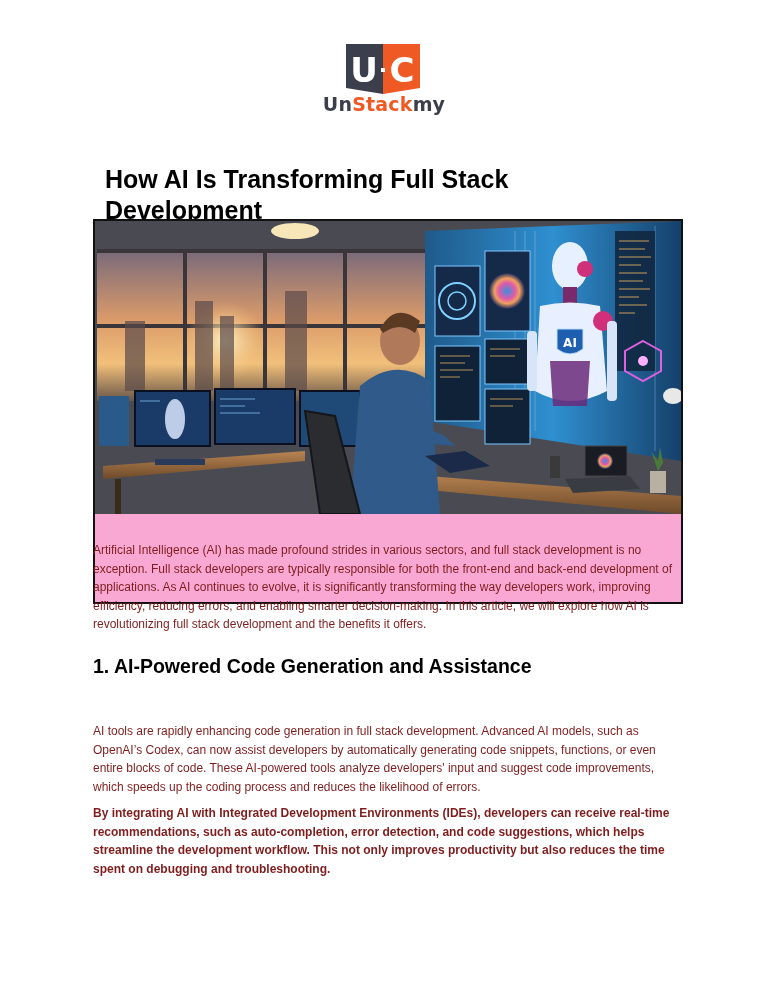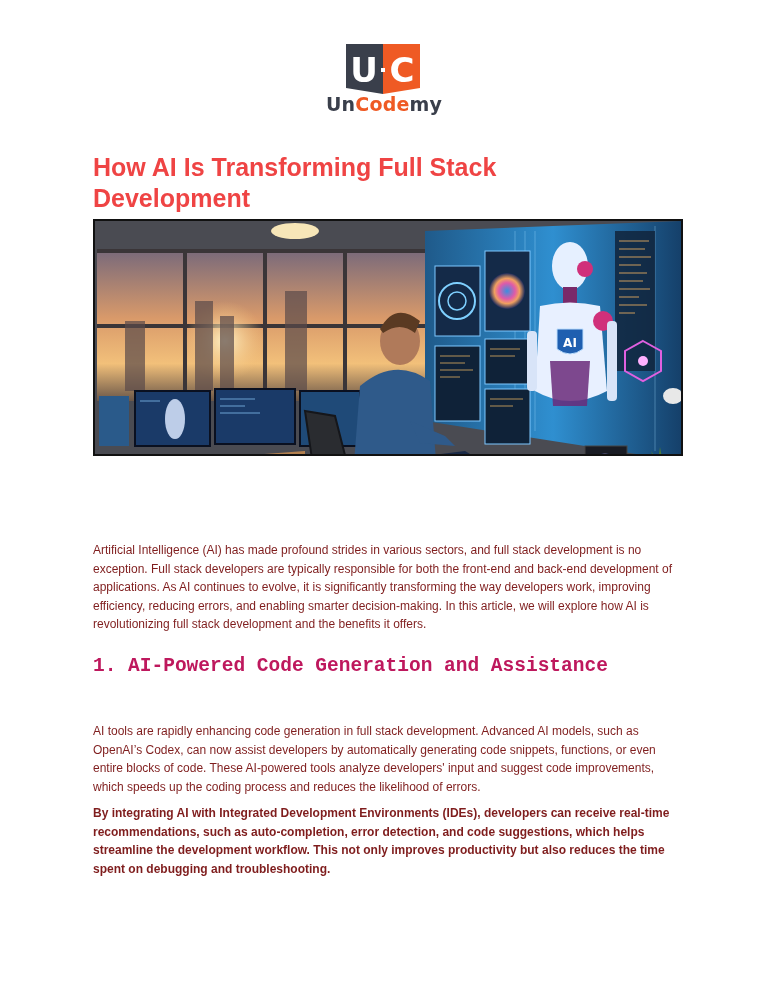--- a/index.html
+++ b/index.html
@@ -3,44 +3,44 @@
 <meta charset="utf-8">
 <style>
   html, body { margin: 0; padding: 0; background: #ffffff; }
   body { width: 768px; height: 994px; position: relative; overflow: hidden; font-family: "Liberation Sans", sans-serif; color: #1a1a1a; }
 
   .logo { position: absolute; left: 322px; top: 44px; width: 124px; height: 76px; }
   .logo-mark { position: absolute; left: 24px; top: 0; width: 74px; height: 50px; }
   .logo-word { position: absolute; left: 0; top: 49px; width: 124px; text-align: center; font-family: "DejaVu Sans", sans-serif; font-weight: bold; font-size: 19px; letter-spacing: 0.2px; color: #3a3f4b; }
   .logo-word .accent { color: #ef5a24; }
 
-  h1.title { position: absolute; left: 93px; top: 152px; width: 560px; margin: 0; font-family: "Liberation Sans", sans-serif; font-weight: bold; font-size: 25px; line-height: 31px; color: #ef4444; }
+  h1.title { position: absolute; left: 93px; top: 152px; width: 560px; margin: 12px; font-family: "Liberation Sans", sans-serif; font-weight: bold; font-size: 25px; line-height: 31px; color: #000000; }
 
-  .hero { position: absolute; left: 93px; top: 219px; width: 590px; height: 237px; border: 2px solid #111; box-sizing: border-box; overflow: hidden; background: #4d7c0f; }
+  .hero { position: absolute; left: 93px; top: 219px; width: 590px; height: 385px; border: 2px solid #111; box-sizing: border-box; overflow: hidden; background: #f9a8d4; }
   .hero svg { display: block; }
 
   .para { position: absolute; left: 93px; width: 590px; margin: 0; font-family: "Liberation Sans", sans-serif; font-size: 12px; line-height: 18.6px; color: #7f1d1d; }
   .p1 { top: 541px; }
   .p2 { top: 698px; margin-top: 24px; }
   .p3 { top: 804px; font-weight: bold; }
 
-  h2.section { position: absolute; left: 93px; top: 654px; margin: 0; font-family: Liberation Mono, monospace; font-weight: bold; font-size: 19.5px; line-height: 24px; color: #be185d; }
+  h2.section { position: absolute; left: 93px; top: 654px; margin: 0; font-family: Liberation Sans, sans-serif; font-weight: bold; font-size: 19.5px; line-height: 24px; color: #000000; }
 </style>
 </head>
 <body>
 
 <div class="logo">
   <svg class="logo-mark" viewBox="0 0 74 50" width="74" height="50">
     <polygon points="0,0 37,0 37,50 0,44" fill="#3a3f4b"></polygon>
     <polygon points="37,0 74,0 74,44 37,50" fill="#ef5a24"></polygon>
     <text x="18" y="38" text-anchor="middle" fill="#ffffff" font-family="DejaVu Sans, sans-serif" font-weight="bold" font-size="34">U</text>
     <text x="56" y="38" text-anchor="middle" fill="#ffffff" font-family="DejaVu Sans, sans-serif" font-weight="bold" font-size="34">C</text>
     <rect x="35" y="24" width="4" height="4" fill="#ffffff"></rect>
   </svg>
-  <div class="logo-word"><span>Un</span><span class="accent">Code</span><span>my</span></div>
+  <div class="logo-word"><span>Un</span><span class="accent">Stack</span><span>my</span></div>
 </div>
 
 <h1 class="title">How AI Is Transforming Full Stack Development</h1>
 
 <div class="hero">
   <svg width="586" height="293" viewBox="0 0 586 293">
     <defs>
       <linearGradient id="sky" x1="0" y1="0" x2="0" y2="1">
         <stop offset="0" stop-color="#7a6a7a"></stop>
         <stop offset="0.45" stop-color="#d99a6a"></stop>

